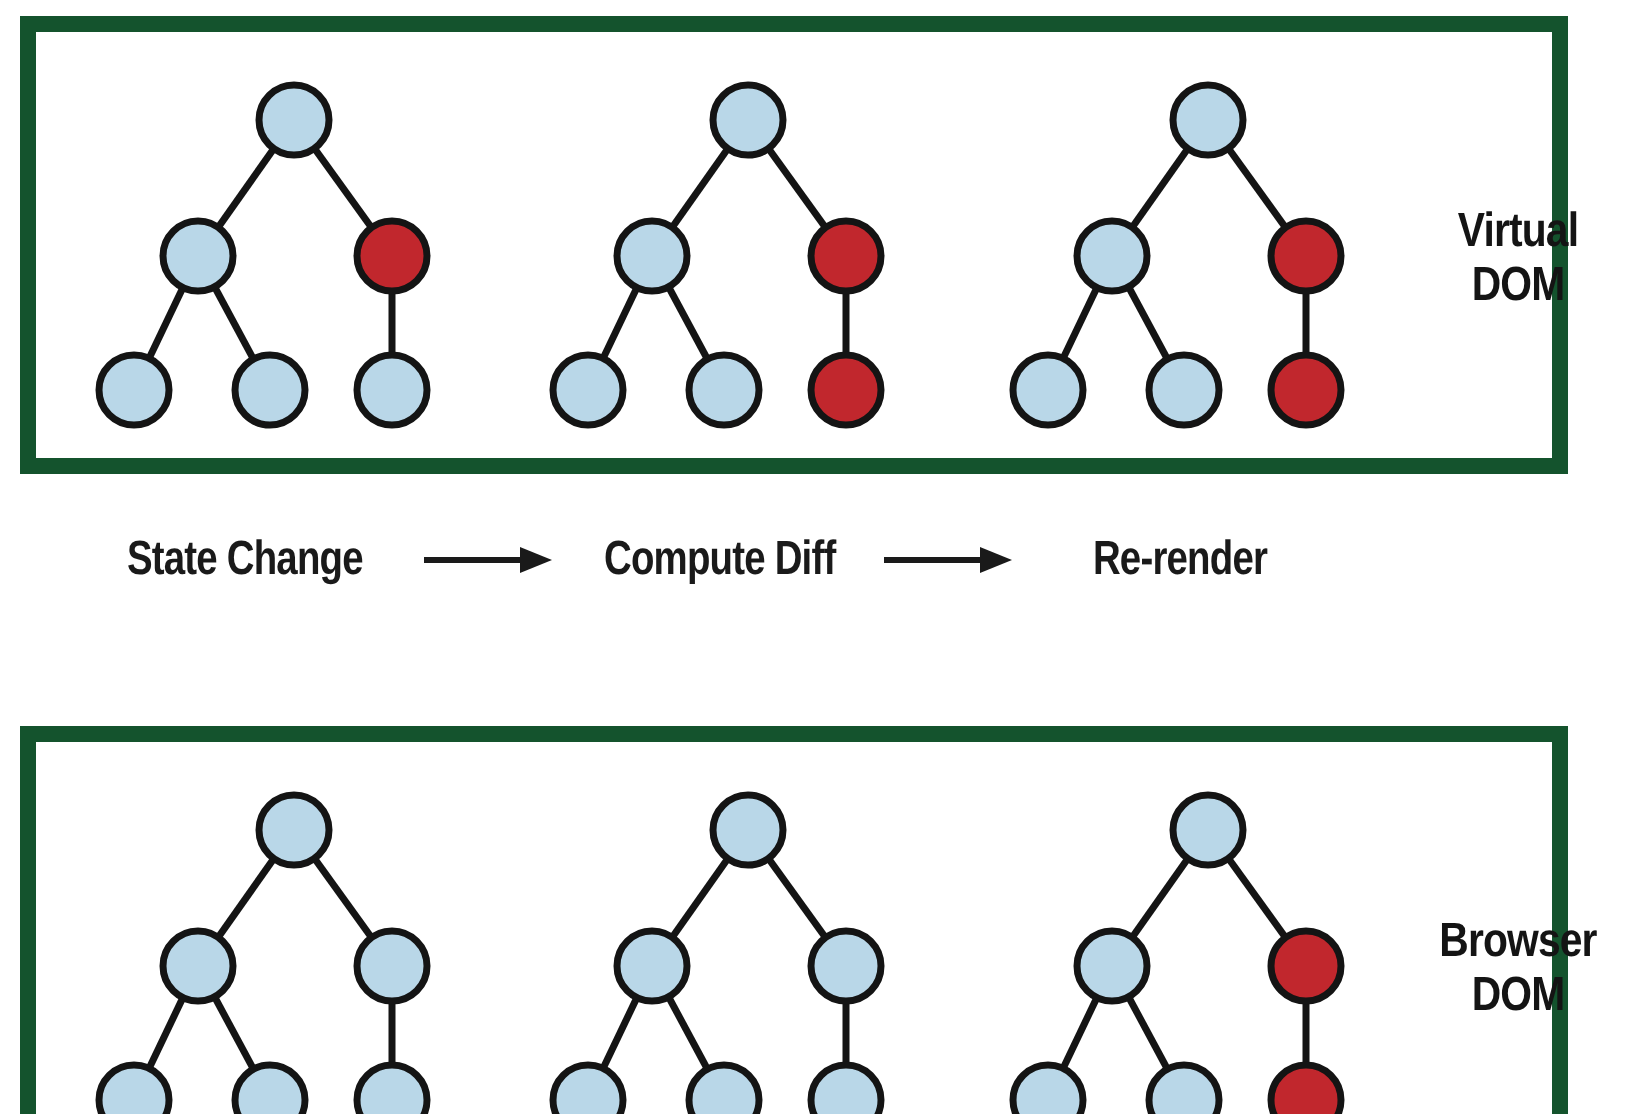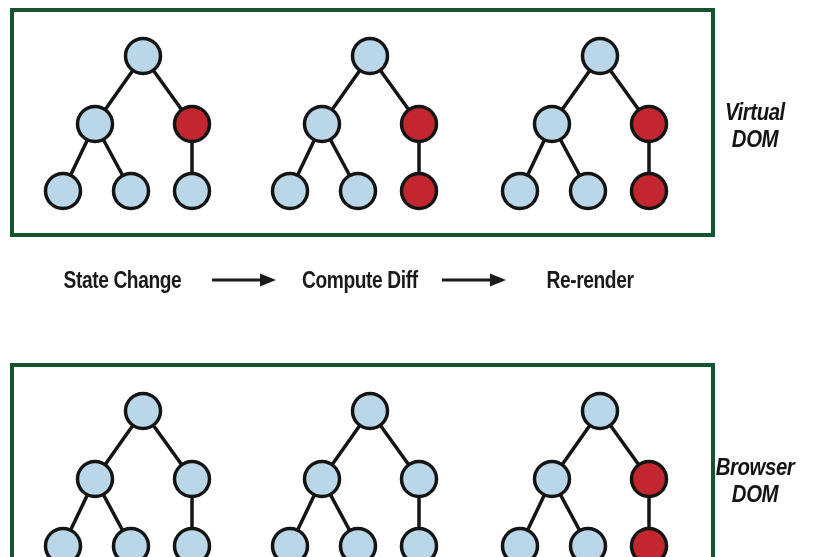--- a/index.html
+++ b/index.html
@@ -1,22 +1,22 @@
 <!DOCTYPE html>
 <html><head>
 <meta charset="utf-8">
 <style>
   html,body{margin:0;padding:0;background:#ffffff;}
   .stage{
     position:relative;width:825px;height:557px;background:#ffffff;overflow:hidden;
     font-family:"Liberation Sans","DejaVu Sans",sans-serif;color:#141414;
   }
   .panel{
-    position:absolute;left:10px;width:705px;box-sizing:border-box;
-    border:4px solid #14532d;background:#ffffff;font-style:italic;
+    position:absolute;left:10px;width:774px;box-sizing:border-box;
+    border:8px solid #14532d;background:#ffffff;
   }
   .panel-top{top:8px;height:229px;}
   .panel-bottom{top:315px;height:235px;margin-top:48px;}
   .tree{position:absolute;width:170px;height:175px;top:24px;}
   .tree-slot-0{left:29px;}
   .tree-slot-1{left:256px;}
   .tree-slot-2{left:486px;}
   .panel-label{
     position:absolute;left:676px;top:86px;width:130px;text-align:center;
     font-size:24px;font-weight:700;line-height:27px;letter-spacing:-0.5px;

